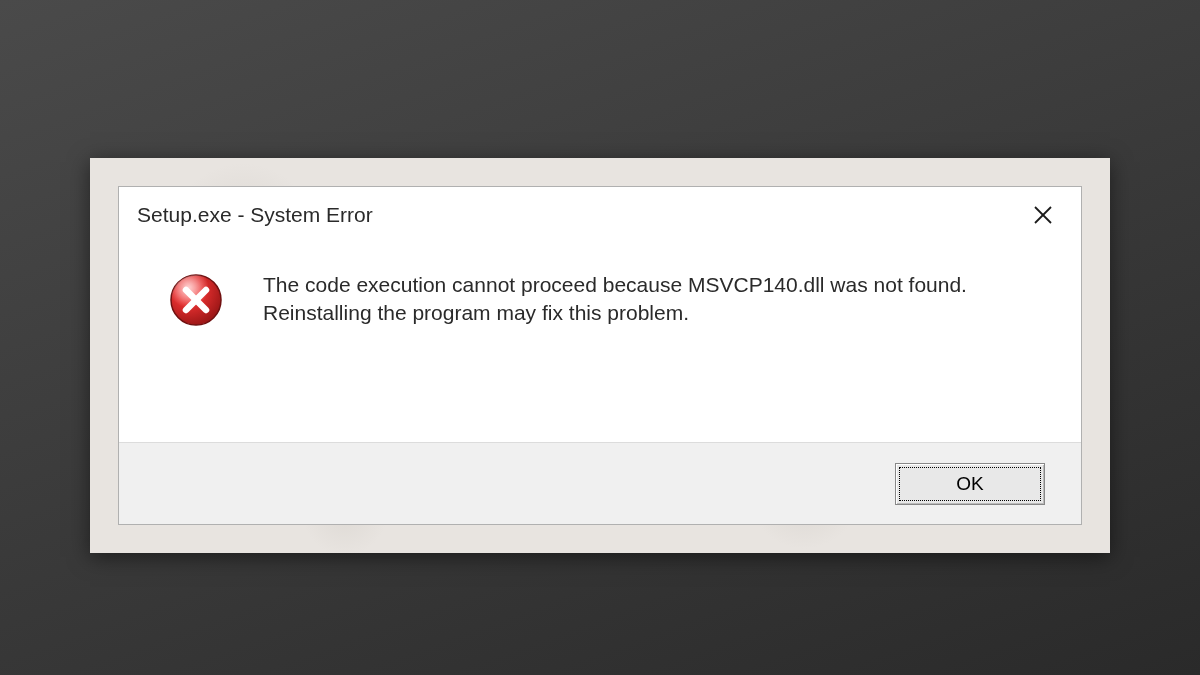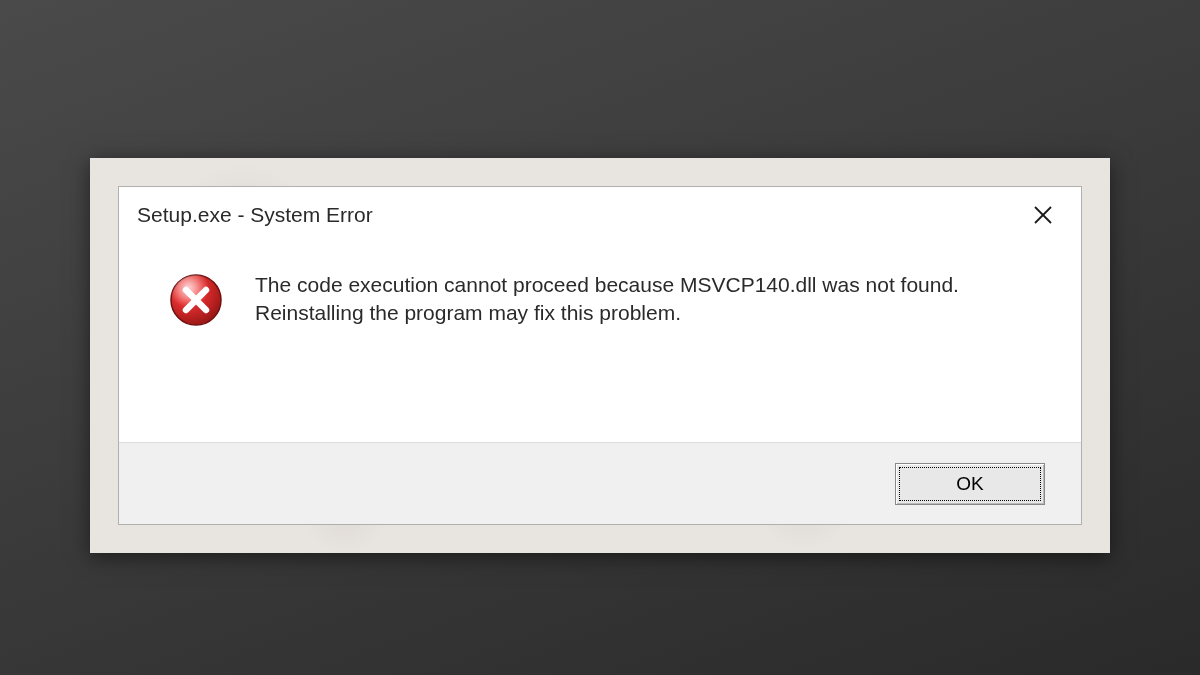--- a/index.html
+++ b/index.html
@@ -80,21 +80,21 @@
     .close-btn svg {
       width: 20px;
       height: 20px;
     }
     
     .content-area {
       flex: 1;
       display: flex;
       align-items: flex-start;
       padding: 28px 40px 20px 50px;
-      gap: 32px;
+      gap: 40px;
       background: #ffffff;
     }
     
     .error-icon {
       flex-shrink: 0;
       width: 54px;
       height: 54px;
       margin-top: 2px;
     }
     

